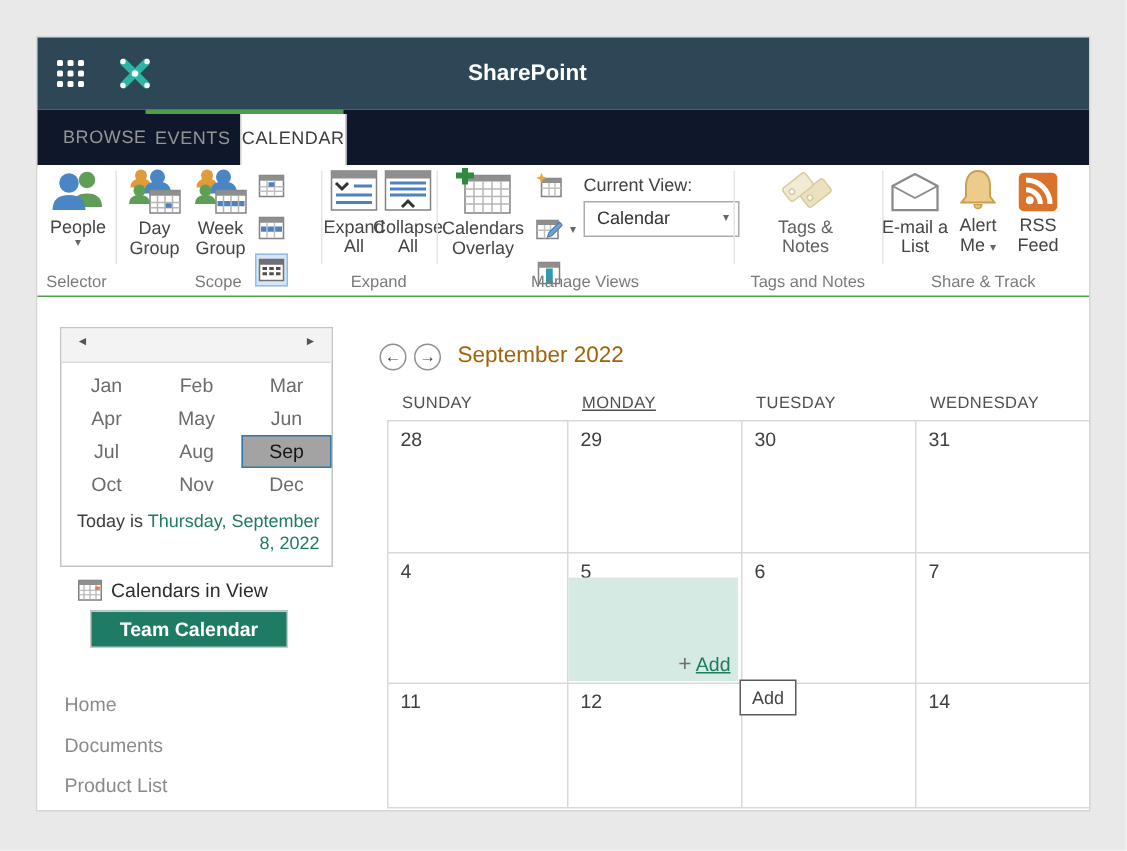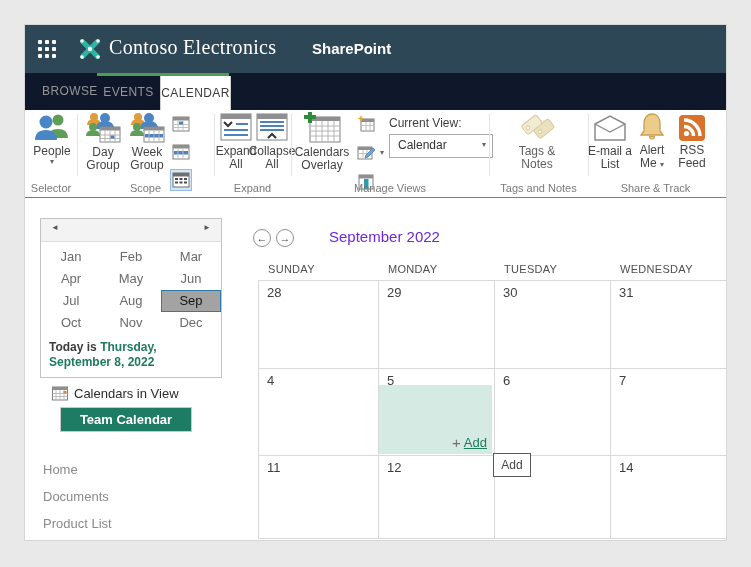--- a/index.html
+++ b/index.html
@@ -45,32 +45,32 @@
   
   .minical{position:absolute;left:15px;top:20px;width:182px;border:1px solid #c3c3c3;background:#fff;box-sizing:border-box;}
   .mc-head{height:22px;background:#f3f3f3;border-bottom:1px solid #dcdcdc;position:relative;}
   .mc-year{position:absolute;left:0;right:0;top:3px;text-align:center;font-size:12px;color:#8d8d8d;}
   .mc-prev,.mc-next{position:absolute;top:4px;font-size:8px;color:#555;cursor:pointer;}
   .mc-prev{left:10px;}
   .mc-next{right:10px;}
   .mc-grid{display:grid;grid-template-columns:repeat(3,1fr);padding:4px 0 2px 0;}
   .mc-month{height:22px;line-height:22px;text-align:center;font-size:13px;color:#6b6b6b;cursor:pointer;box-sizing:border-box;}
   .mc-month.sel{border:1px solid #3279ab;line-height:20px;color:#141414;background:#a3a3a3;}
-  .mc-today{padding:4px 8px 7px 8px;text-align:left;font-size:12px;line-height:15px;color:#3c3c3c;font-weight:bold;}
+  .mc-today{padding:4px 8px 7px 8px;text-align:right;font-size:12px;line-height:15px;color:#3c3c3c;}
   .mc-today .d{color:#1f7a5f;}
 
   
   .civ-row{position:absolute;left:27px;top:188px;display:flex;align-items:center;gap:6px;}
   .civ-label{font-size:13px;color:#2b2b2b;}
   .teambtn{position:absolute;left:35px;top:209px;width:132px;height:25px;background:#1e7c64;border:1px solid #c9c9c9;color:#fff;font-size:13px;font-weight:bold;text-align:center;line-height:24px;box-sizing:border-box;cursor:pointer;}
   .navlink{position:absolute;left:18px;font-size:13px;color:#8a8a8a;cursor:pointer;}
 
   
   .navcircle{position:absolute;top:31px;width:18px;height:18px;border:1px solid #8f8f8f;border-radius:50%;background:#fff;color:#444;font-size:11px;line-height:17px;text-align:center;cursor:pointer;box-sizing:border-box;}
-  .cal-title{position:absolute;left:280px;top:30px;font-size:15px;color:#6d28d9;margin-left:24px;}
+  .cal-title{position:absolute;left:280px;top:30px;font-size:15px;color:#a16207;}
   .dayhdr{position:absolute;top:65px;font-size:11px;color:#4f4f4f;letter-spacing:.3px;}
   .grid{position:absolute;left:233px;top:82px;width:468px;height:258px;border-bottom:1px solid #d9d9d9;overflow:visible;}
   .cell{position:absolute;border-left:1px solid #d9d9d9;border-top:1px solid #d9d9d9;box-sizing:border-box;cursor:pointer;}
   .dnum{position:absolute;left:8px;top:4px;font-size:13px;color:#3f3f3f;}
   .hl{position:absolute;left:121px;top:105px;width:113px;height:69px;background:#d5eae3;}
   .addlink{position:absolute;right:5px;bottom:3px;display:flex;align-items:center;cursor:pointer;}
   .addlink .pl{font-size:15px;color:#6f6f6f;margin-right:3px;}
   .addlink .at{font-size:13px;color:#1f7a5f;text-decoration:underline;}
   .tooltip{position:absolute;left:235px;top:173px;width:38px;height:24px;background:#fff;border:1px solid #5a5a5a;box-sizing:border-box;font-size:12px;color:#444;text-align:center;line-height:22px;z-index:4;}
 </style>
@@ -97,21 +97,20 @@
         <rect x="10.5" y="0" width="5" height="26" rx="2.5" transform="rotate(-45 13 13)"></rect>
       </g>
       <g fill="#fff">
         <circle cx="13" cy="13" r="2.2"></circle>
         <circle cx="5" cy="5" r="1.8"></circle>
           <circle cx="21" cy="5" r="1.8"></circle>
         <circle cx="5" cy="21" r="1.8"></circle>
           <circle cx="21" cy="21" r="1.8"></circle>
       </g>
     </svg>
-    <span class="brand">Contoso Electronics</span>
     <span class="product">SharePoint</span>
   </div>
 
   <div class="tabstrip">
     <span class="tab tab-browse">BROWSE</span>
     <div class="tabgroup-bar"></div>
     <span class="tab tab-events">EVENTS</span>
     <div class="tab-calendar">
       <span>CALENDAR</span>
     </div>
@@ -353,21 +352,21 @@
 
     <span class="navlink" style="top:264px;">Home</span>
     <span class="navlink" style="top:291px;">Documents</span>
     <span class="navlink" style="top:318px;">Product List</span>
 
     <span class="navcircle" style="left:228px;">←</span>
     <span class="navcircle" style="left:251px;">→</span>
     <span class="cal-title">September 2022</span>
 
     <span class="dayhdr" style="left:243px;">SUNDAY</span>
-    <span class="dayhdr" style="left:363px;">MONDAY</span>
+    <span class="dayhdr" style="left:363px;text-decoration:underline;">MONDAY</span>
     <span class="dayhdr" style="left:479px;">TUESDAY</span>
     <span class="dayhdr" style="left:595px;">WEDNESDAY</span>
 
     <div class="grid">
 
       <div class="cell" style="left:0;top:0;width:120px;height:88px;">
           <span class="dnum">28</span>
         </div>
       <div class="cell" style="left:120px;top:0;width:116px;height:88px;">
           <span class="dnum">29</span>

